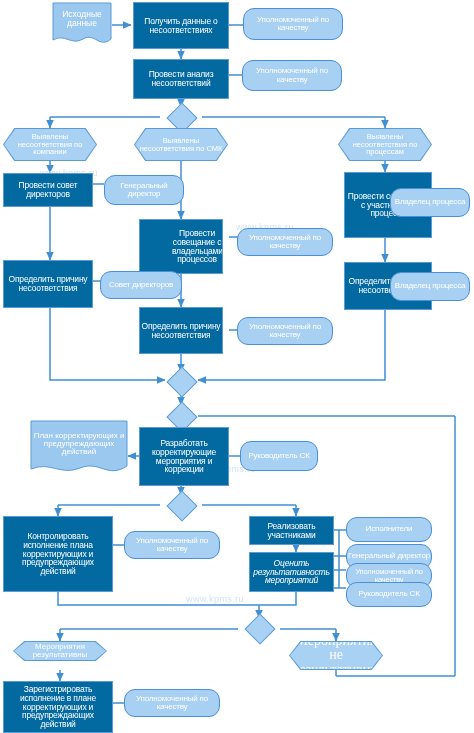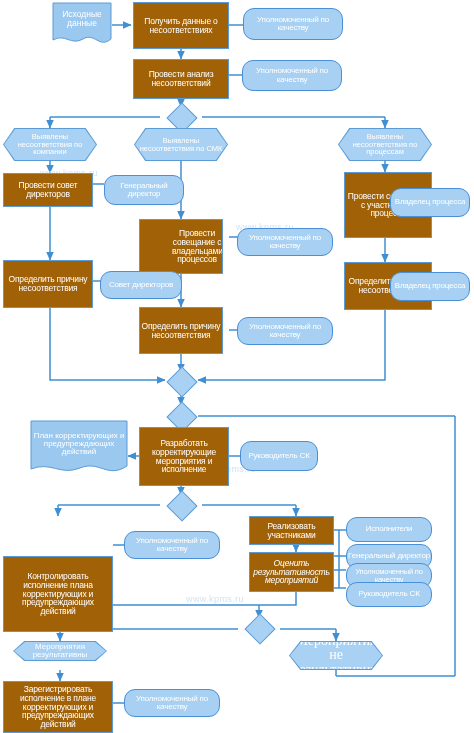--- a/index.html
+++ b/index.html
@@ -24,21 +24,21 @@
     color:#ffffff;
     line-height:1.02;
     letter-spacing:-0.2px;
     overflow:hidden;
     z-index:3;
   }
   .node span{display:block;width:100%;padding:0 1px;}
 
   
   .proc{
-    background:#a16207;
+    background:#0369a1;
     border:1px solid #5b9bd5;
     text-align:center;
   }
   
   .role{
     background:#a8d0f2;
     border:1.2px solid #4a90d9;
     border-radius:11px;
     color:#ffffff;
   }
@@ -282,30 +282,30 @@
   <div class="docwrap" style="left:30px;top:420px;width:98px;height:58px;">
     <svg class="docshape" width="98" height="58" viewBox="0 0 98 58" xmlns="http://www.w3.org/2000/svg">
       <path d="M1,1 L97,1 L97,46 C77,59 70,40 50,48 C30,56 21,41 1,49 Z" fill="#9bc8ef" stroke="#5b9bd5" stroke-width="1"></path>
     </svg>
     <div class="doctext" style="top:4px;height:40px;font-size:8px;">
       <span>План корректирующих и предупреждающих действий</span>
     </div>
   </div>
 
   <div class="node proc" style="left:139px;top:427px;width:90px;height:59px;font-size:8.5px;">
-    <span>Разработать корректирующие мероприятия и исполнение</span>
+    <span>Разработать корректирующие мероприятия и коррекции</span>
   </div>
 
   <div class="node role" style="left:240px;top:441px;width:78px;height:30px;font-size:8px;">
     <span>Руководитель СК</span>
   </div>
 
   <div class="diamond" style="left:171px;top:495px;width:20px;height:20px;"></div>
 
-  <div class="node proc" style="left:3px;top:516px;width:110px;height:76px;font-size:8.5px;margin-top:40px;">
+  <div class="node proc" style="left:3px;top:516px;width:110px;height:76px;font-size:8.5px;">
     <span>Контролировать исполнение плана корректирующих и предупреждающих действий</span>
   </div>
 
   <div class="node role" style="left:124px;top:531px;width:96px;height:28px;font-size:8px;">
     <span>Уполномоченный по качеству</span>
   </div>
 
   <div class="node proc" style="left:249px;top:516px;width:85px;height:29px;font-size:8.5px;">
     <span>Реализовать участниками</span>
   </div>

